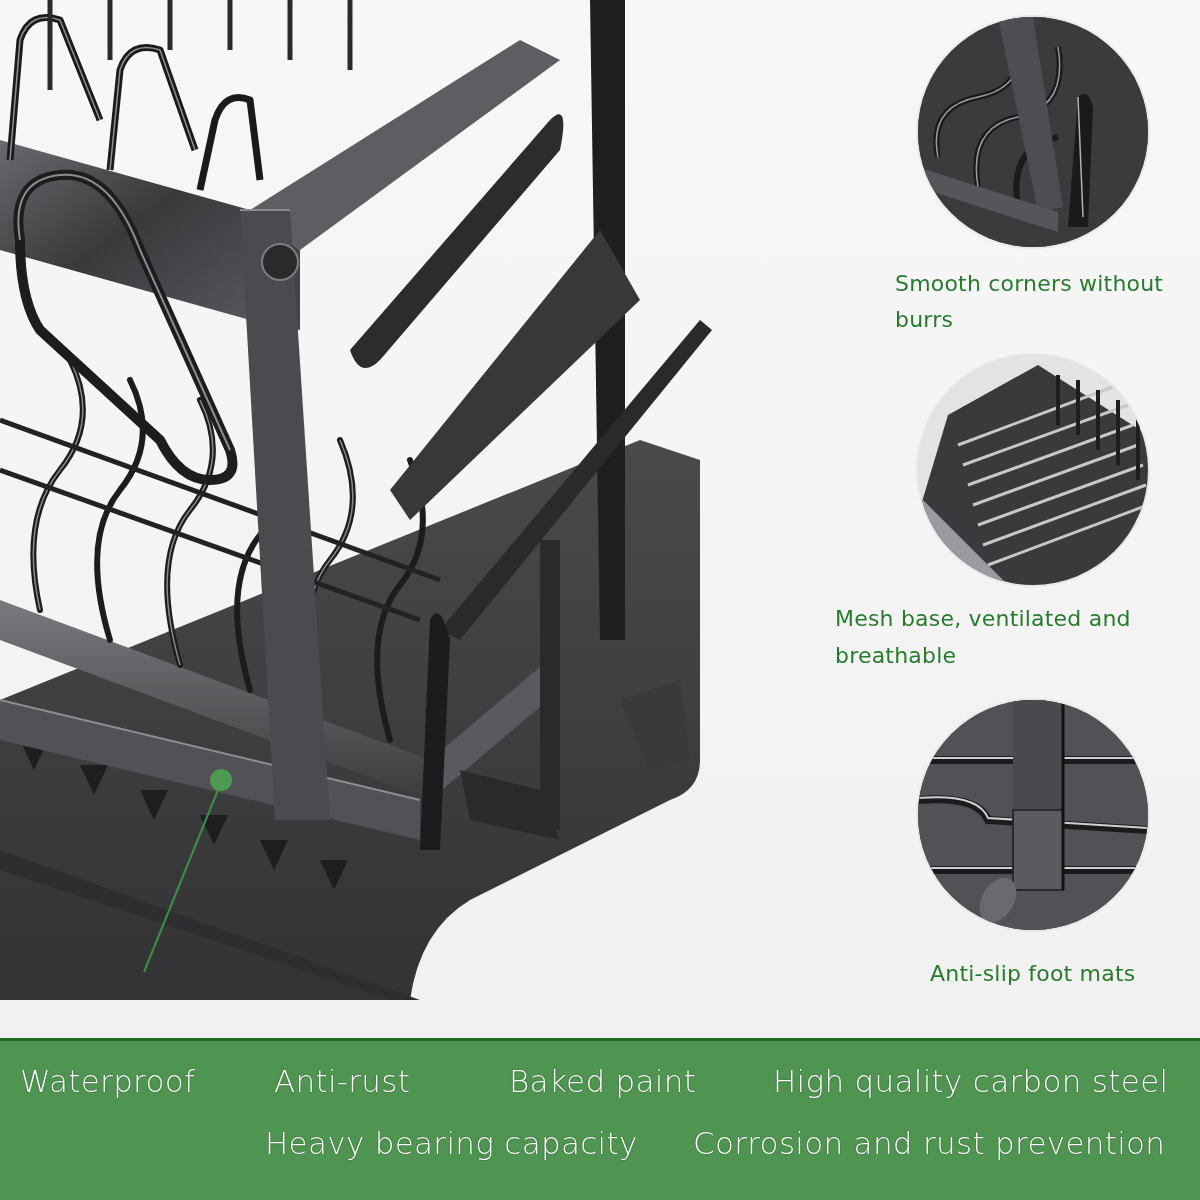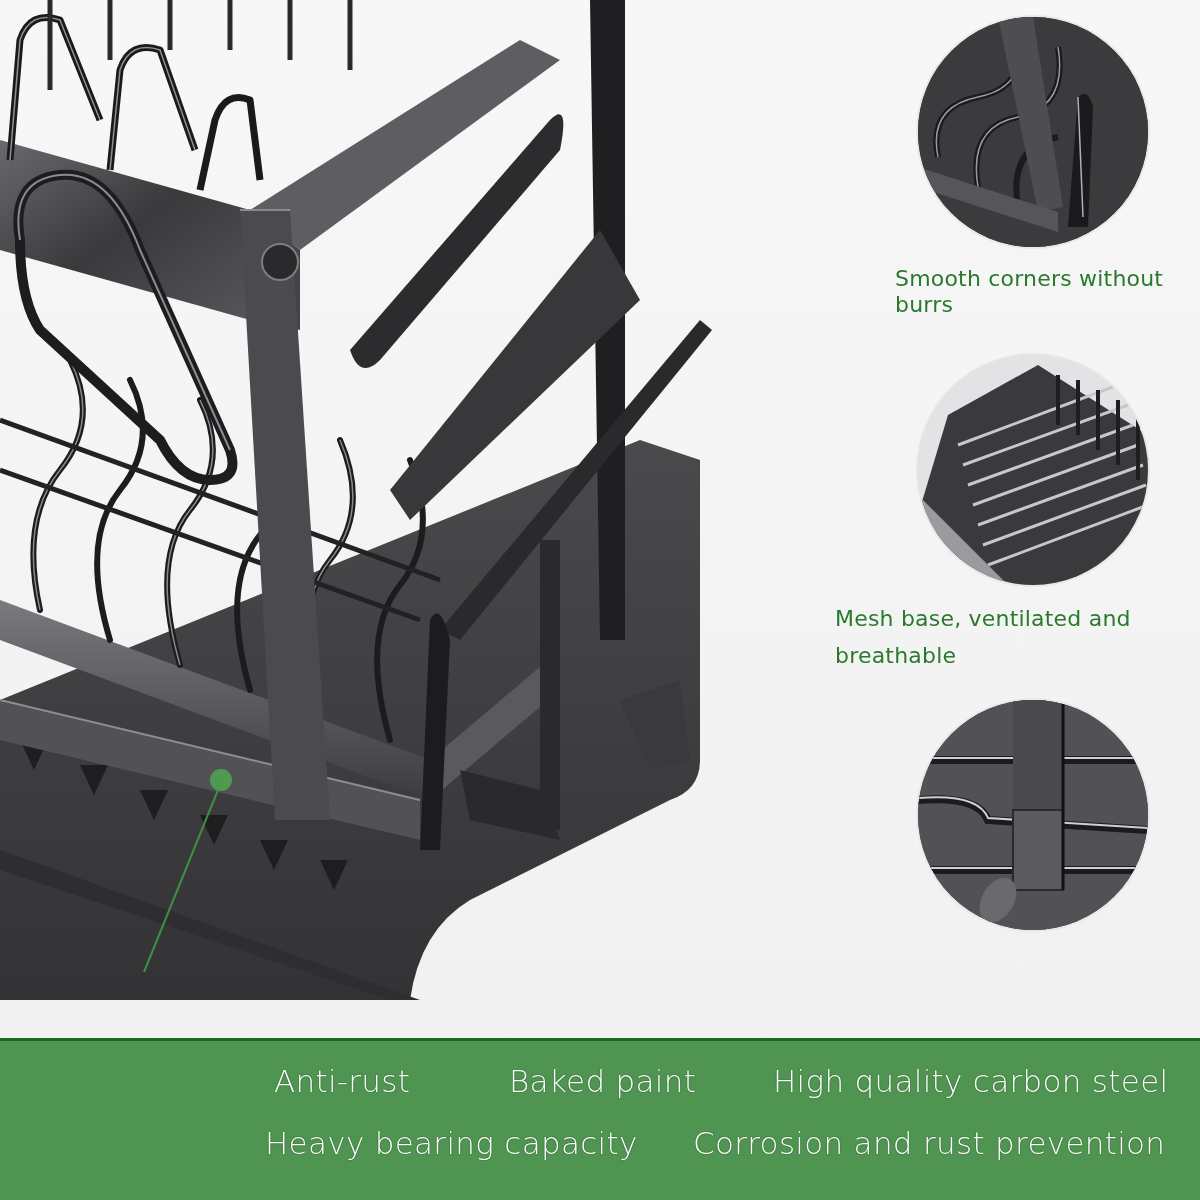--- a/index.html
+++ b/index.html
@@ -18,21 +18,21 @@
   .callout-label { position: absolute; left: 26px; top: 978px; font-size: 29px; font-style: italic;
                    color: #2a7a2e; letter-spacing: 0.5px; font-family: "DejaVu Sans", sans-serif; font-weight: 300; }
 
   .inset { position: absolute; width: 230px; height: 230px; border-radius: 50%; overflow: hidden;
            background: #3d3d3f; box-shadow: 0 0 0 2px #e8e8e8; }
   .inset svg { width: 100%; height: 100%; display: block; }
   .inset-1 { left: 918px; top: 17px; }
   .inset-2 { left: 918px; top: 355px; background: #dcdcdc; }
   .inset-3 { left: 918px; top: 700px; }
 
-  .inset-caption { position: absolute; color: #2a7a2e; font-size: 22px; line-height: 26px;
+  .inset-caption { position: absolute; color: #2a7a2e; font-size: 22px; line-height: 36px;
                    font-family: "DejaVu Sans", sans-serif; letter-spacing: 0.2px; }
   .cap-1 { left: 895px; top: 266px; width: 300px; }
   .cap-2 { left: 835px; top: 600px; width: 320px; line-height: 37px; }
   .cap-3 { left: 930px; top: 956px; width: 260px; }
 
   .banner { position: absolute; left: 0; top: 1038px; width: 1200px; height: 162px;
             background: #4f9450; border-top: 3px solid #1f6a22; }
   .banner-row { position: absolute; left: 0; width: 1200px; height: 60px; }
   .row-1 { top: 22px; }
   .row-2 { top: 84px; }
@@ -205,24 +205,26 @@
         <path d="M0 58 L230 58"></path>
         <path d="M0 98 Q60 93 70 118 L230 128"></path>
         <path d="M0 168 L230 168"></path>
       </g>
       <rect x="95" y="0" width="50" height="180" fill="#4a4a4e"></rect>
       <rect x="95" y="110" width="50" height="80" fill="#5a5a5f" stroke="#2a2a2d" stroke-width="2"></rect>
       <line x1="145" y1="0" x2="145" y2="190" stroke="#111" stroke-width="3"></line>
       <ellipse cx="80" cy="200" rx="16" ry="24" fill="#6a6a6e" transform="rotate(30 80 200)"></ellipse>
     </svg>
   </div>
+  <div class="inset-caption cap-3">Anti-slip foot mats</div>
 </div>
 
 <div class="banner">
   <div class="banner-row row-1">
+    <span class="feature" style="left:20px;">Waterproof</span>
     <span class="feature" style="left:274px;">Anti-rust</span>
     <span class="feature" style="left:773px;">High quality carbon steel</span>
     <span class="feature" style="left:509px;">Baked paint</span>
   </div>
   <div class="banner-row row-2">
     <span class="feature" style="left:693px;">Corrosion and rust prevention</span>
     <span class="feature" style="left:265px;">Heavy bearing capacity</span>
   </div>
 </div>
 

